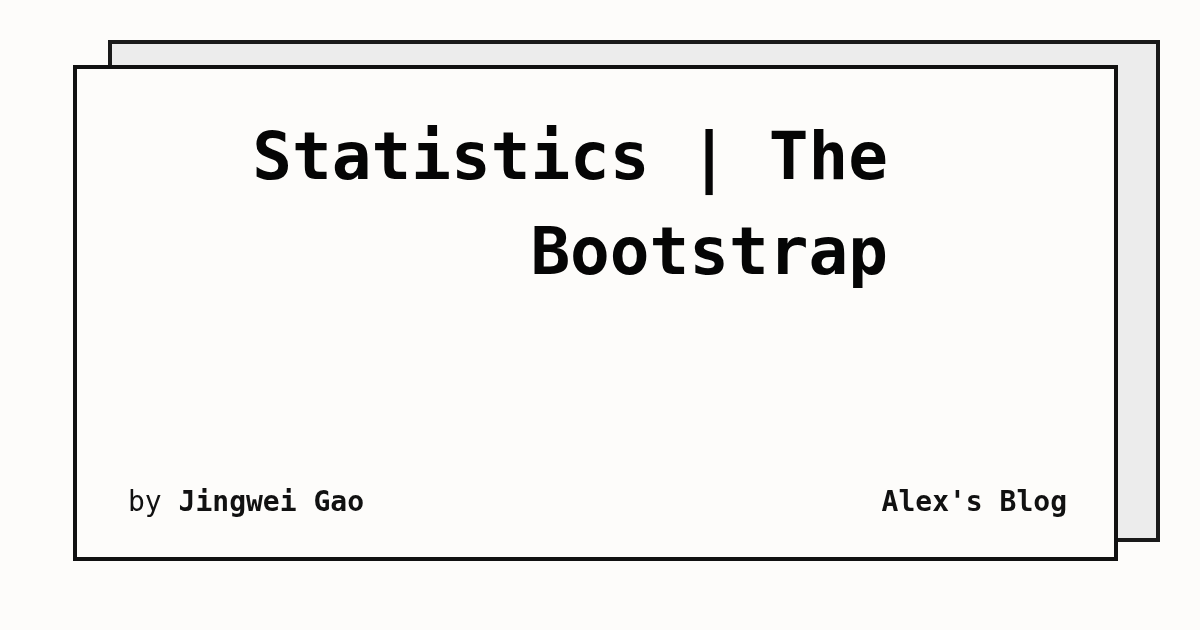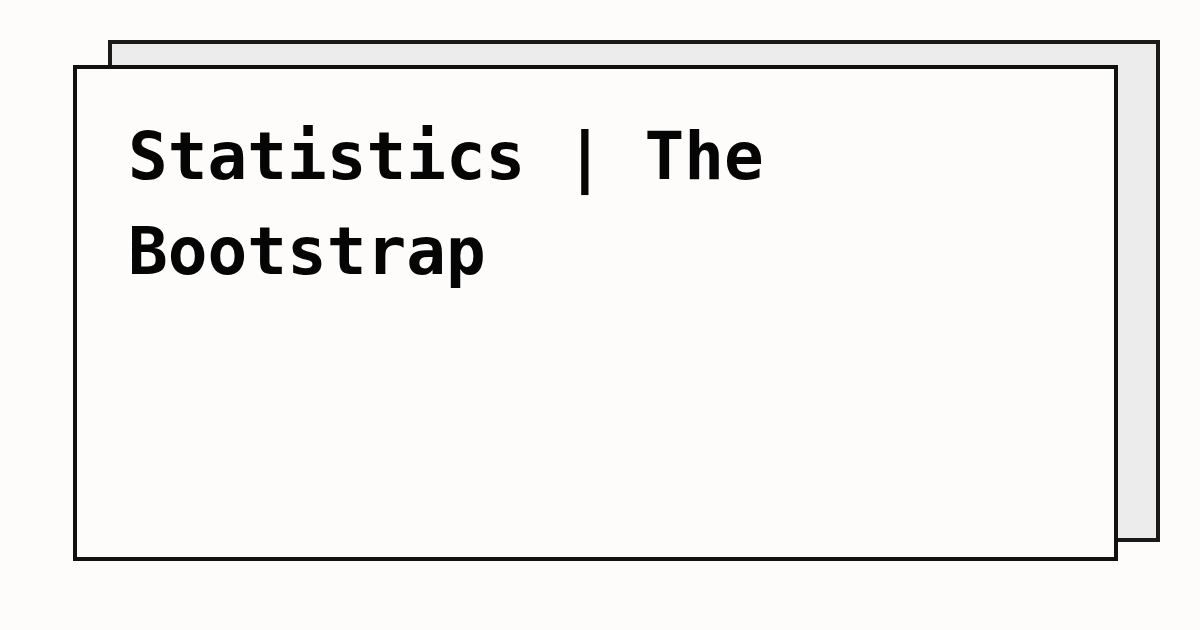--- a/index.html
+++ b/index.html
@@ -14,20 +14,21 @@
     background: #fdfcfa;
     font-family: "DejaVu Sans Mono", monospace;
     position: relative;
   }
 
   .og-canvas {
     position: relative;
     width: 1128px;
     height: 630px;
     background: #fdfcfa;
+    text-align: right;
   }
 
   
   .card-back {
     position: absolute;
     left: 108px;
     top: 40px;
     width: 1052px;
     height: 502px;
     background: #ececec;
@@ -94,16 +95,23 @@
 <body>
 
 <div class="og-canvas">
 
   <div class="card-back"></div>
 
   <div class="card-front">
 
     <div class="card-title">Statistics | The Bootstrap</div>
 
+    <div class="card-footer">
+
+      <div class="byline"><span class="byline-prefix">by </span><span class="byline-author">Jingwei Gao</span></div>
+
+      <div class="site-name">Alex's Blog</div>
+
+    </div>
 
   </div>
 
 </div>
 
 </body></html>

